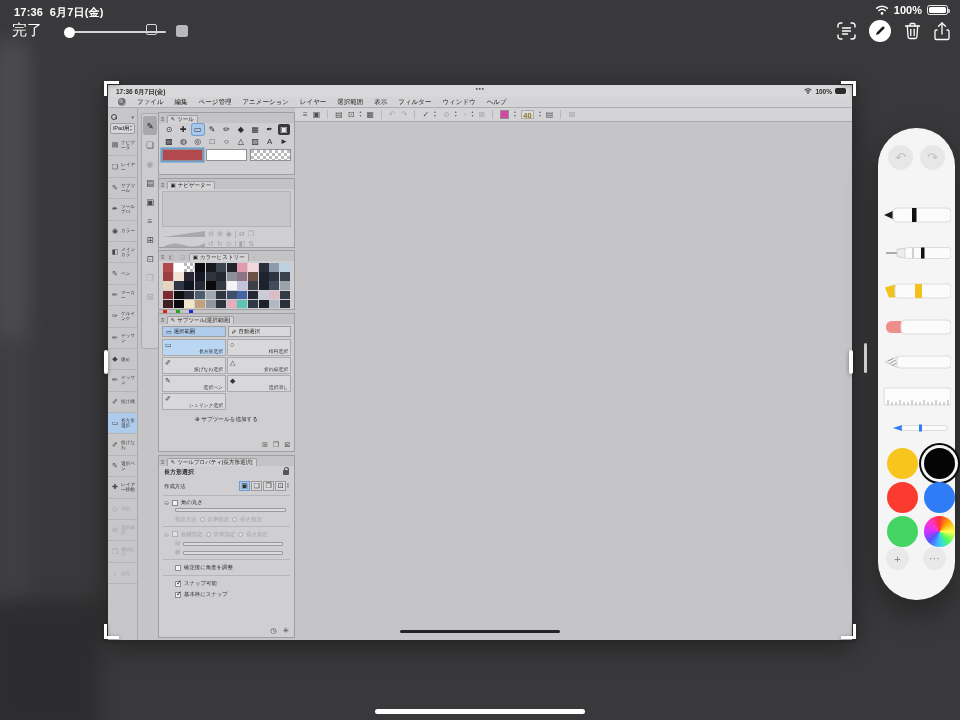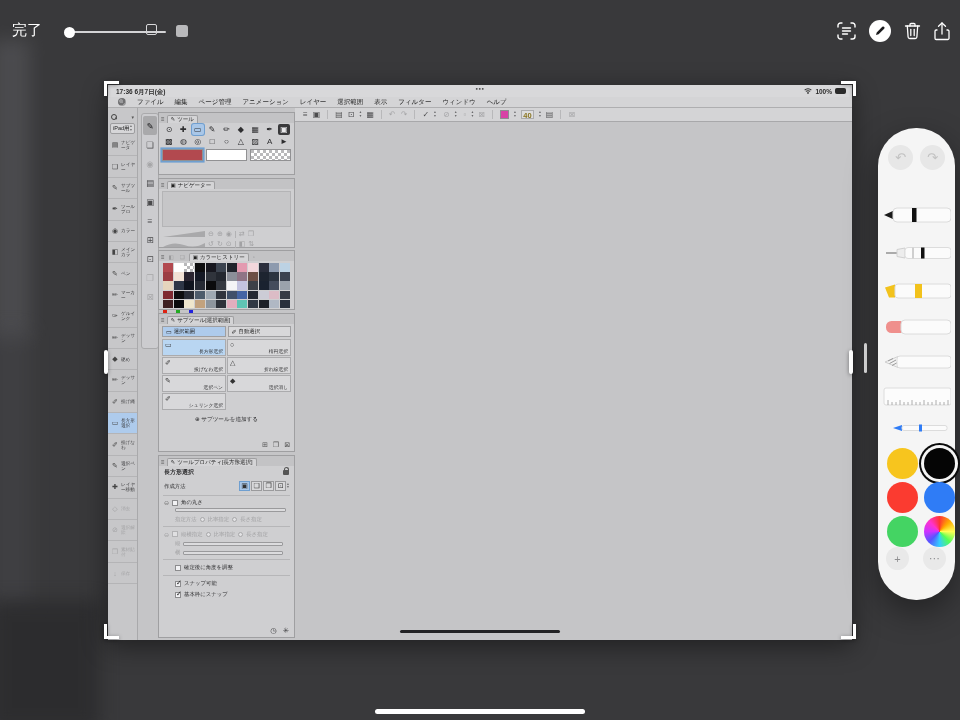--- a/index.html
+++ b/index.html
@@ -132,20 +132,36 @@
 </style>
 </head>
 <body>
 
 <div id="stage">
 
   <div class="ab bgpatch" style="left:-8px;top:40px;width:38px;height:300px;background:#5a5a5e;opacity:.55;"></div>
   <div class="ab bgpatch" style="left:-8px;top:330px;width:38px;height:280px;background:#46464a;opacity:.5;"></div>
   <div class="ab bgpatch" style="left:-10px;top:600px;width:110px;height:130px;background:#2a2a2c;opacity:.8;"></div>
 
+  <div class="ab statusbar">
+    <div class="left">
+      <span>17:36</span>&nbsp;&nbsp;<span>6月7日(金)</span>
+    </div>
+    <div class="right">
+      <svg width="14" height="10" viewBox="0 0 14 10">
+          <path d="M1.2 3.6a8.2 8.2 0 0 1 11.6 0" stroke="#fff" stroke-width="1.5" fill="none"></path>
+          <path d="M3.4 5.9a5 5 0 0 1 7.2 0" stroke="#fff" stroke-width="1.5" fill="none"></path>
+          <circle cx="7" cy="8.4" r="1.3" fill="#fff"></circle>
+        </svg>
+      <span>100%</span>
+      <span class="batt">
+          <i></i>
+        </span>
+    </div>
+  </div>
 
   <div class="ab donebtn">完了</div>
   <div class="ab strokebox"></div>
   <div class="ab sl-track"></div>
   <div class="ab sl-dot"></div>
   <div class="ab sl-thumb"></div>
   <div class="ab ricons">
     <svg width="19" height="18" viewBox="0 0 19 18">
         <g stroke="#fff" stroke-width="1.4" fill="none" stroke-linecap="round">
           <path d="M1 5V3.5A2.5 2.5 0 0 1 3.5 1H5"></path>

